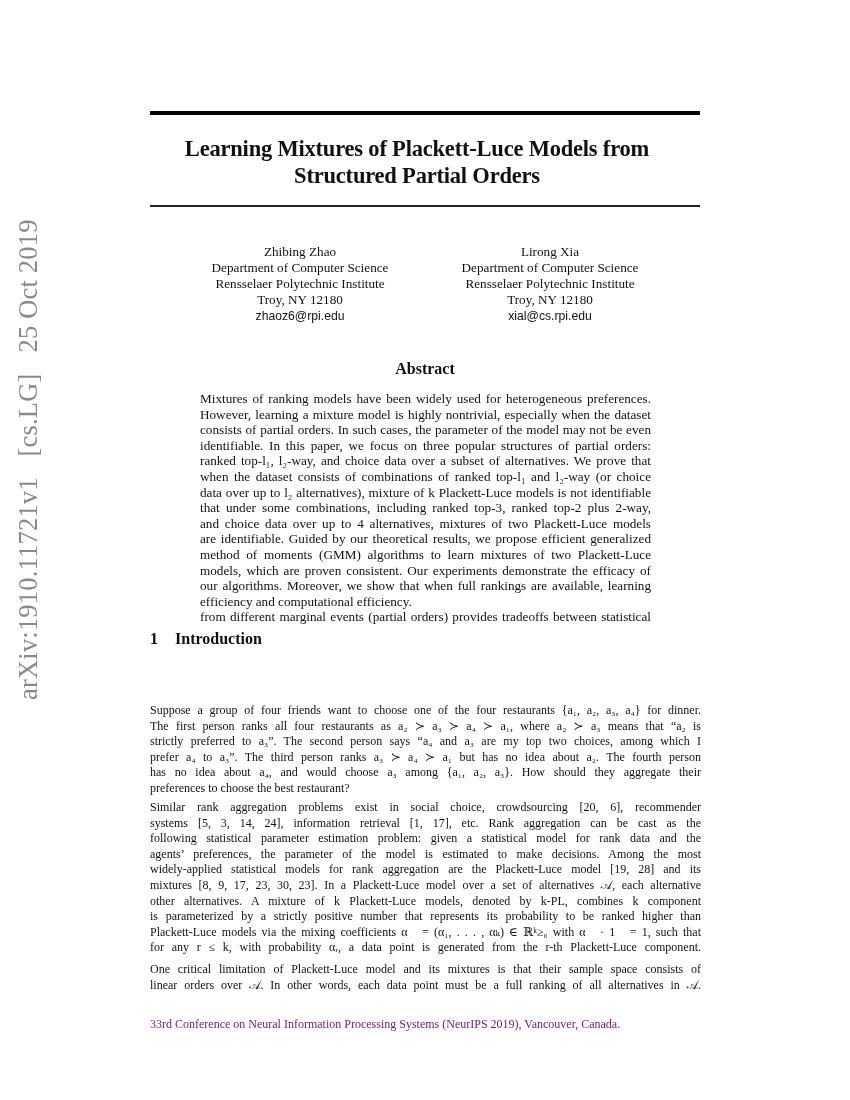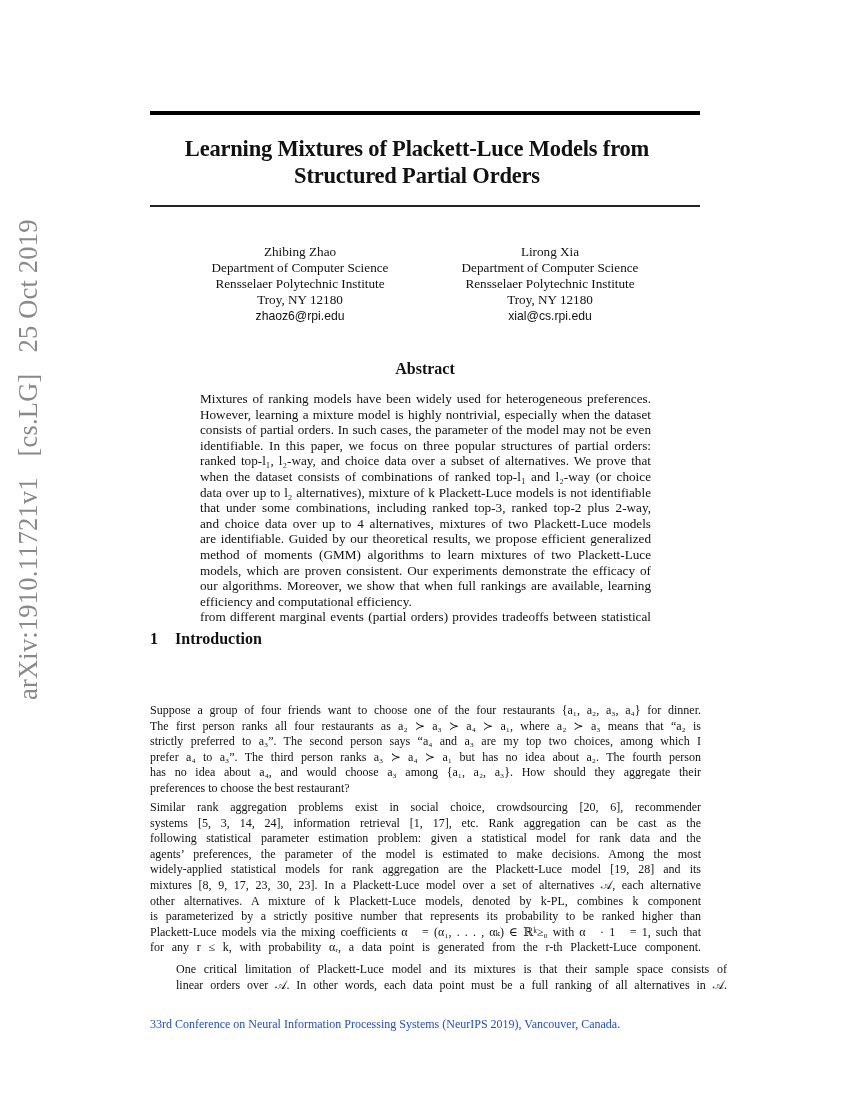--- a/index.html
+++ b/index.html
@@ -28,25 +28,25 @@
   .abstract-heading { position: absolute; left: 150px; top: 360px; width: 550px; text-align: center;
     font-weight: bold; font-size: 16px; font-family: Liberation Serif, serif; }
   .abstract { position: absolute; left: 200px; top: 391px; width: 451px; font-size: 13.2px; line-height: 15.6px; }
 
   .section-heading { position: absolute; left: 150px; top: 630px; font-weight: bold; font-size: 16px; }
   .section-heading .num { display: inline-block; width: 25px; }
 
   .body-text { position: absolute; left: 150px; width: 551px; font-size: 12px; line-height: 15.6px; }
   .p1 { top: 703px; }
   .p2 { top: 800px; }
-  .p3 { top: 962px; margin-left: 26px; }
+  .p3 { top: 962px; }
   .line { display: block; white-space: nowrap; text-align: justify; text-align-last: justify; }
   .line.last { text-align-last: left; }
 
-  .footer { position: absolute; left: 150px; top: 1017px; font-size: 12px; color: #1d4ed8; }
+  .footer { position: absolute; left: 150px; top: 1017px; font-size: 12px; color: #701a75; }
 </style>
 </head>
 <body>
 
 <div class="page">
 
   <div class="arxiv-stamp">
     <span>arXiv:1910.11721v1</span>
     <span>[cs.LG]</span>
     <span>25 Oct 2019</span>

